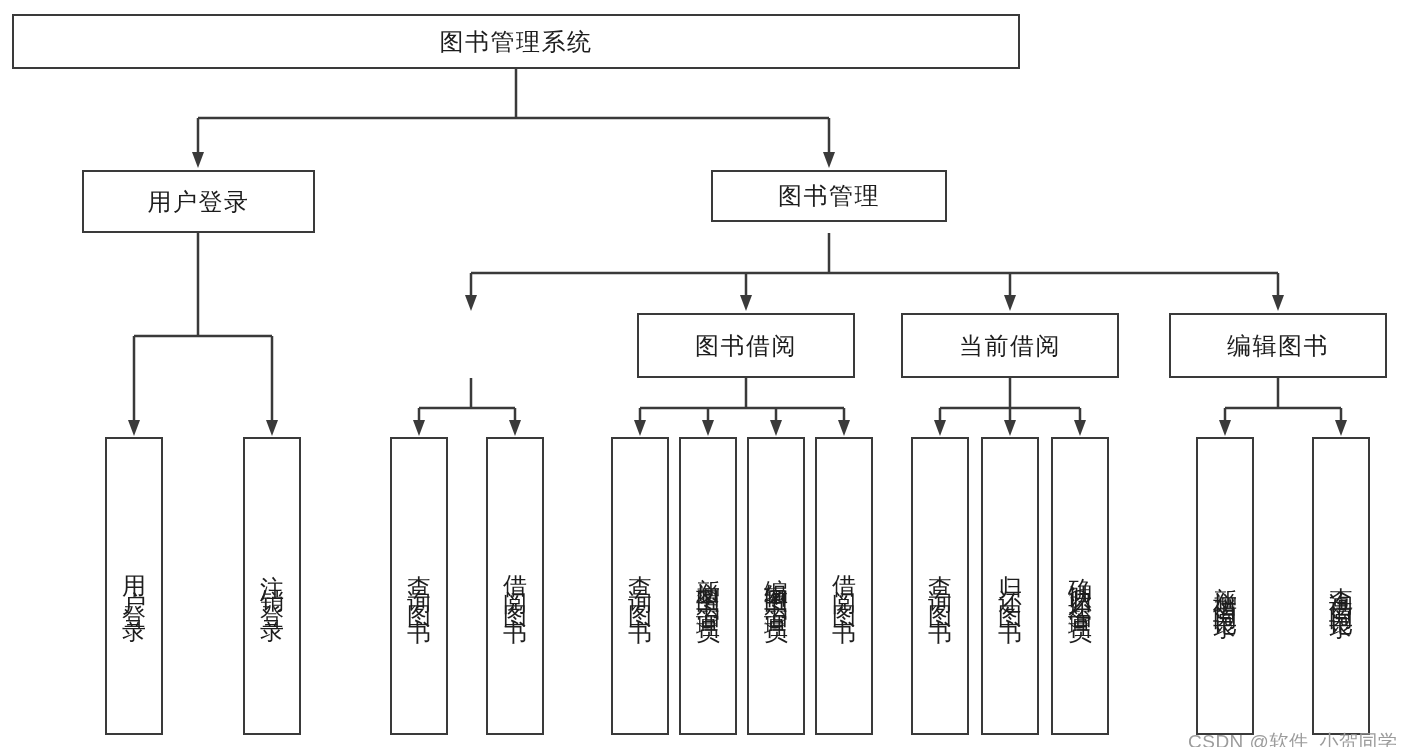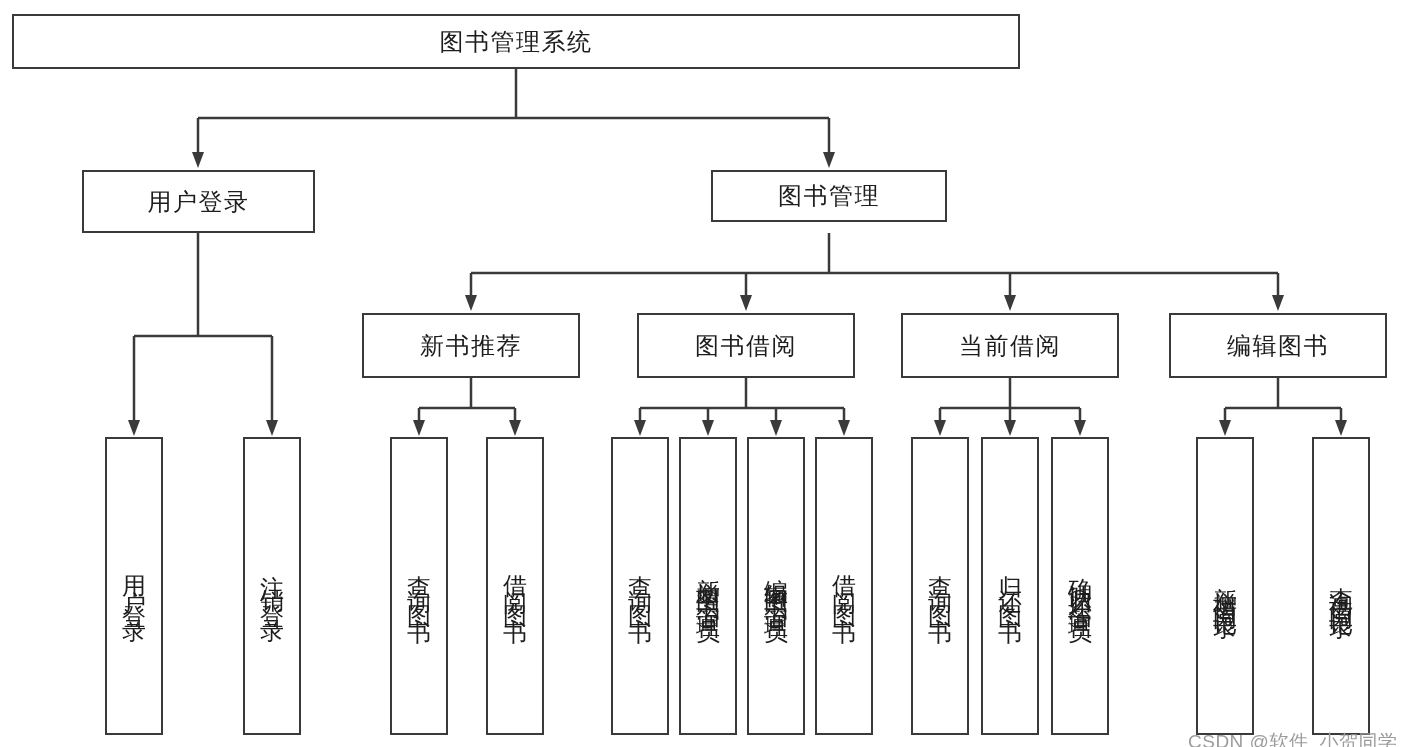--- a/index.html
+++ b/index.html
@@ -99,23 +99,20 @@
     <span class="lbl">图书管理系统</span>
   </div>
 
   <div class="node h-node" style="left:82px;top:170px;width:233px;height:63px">
     <span class="lbl">用户登录</span>
   </div>
   <div class="node h-node" style="left:711px;top:170px;width:236px;height:52px">
     <span class="lbl">图书管理</span>
   </div>
 
-  <div class="node h-node" style="left:362px;top:313px;width:218px;height:65px">
-    <span class="lbl">新书推荐</span>
-  </div>
   <div class="node h-node" style="left:637px;top:313px;width:218px;height:65px">
     <span class="lbl">图书借阅</span>
   </div>
   <div class="node h-node" style="left:901px;top:313px;width:218px;height:65px">
     <span class="lbl">当前借阅</span>
   </div>
   <div class="node h-node" style="left:1169px;top:313px;width:218px;height:65px">
     <span class="lbl">编辑图书</span>
   </div>
 

